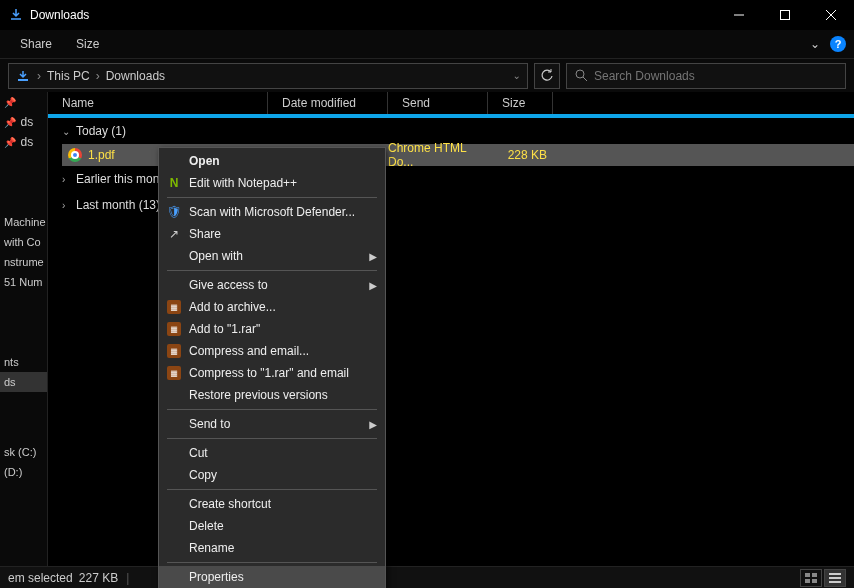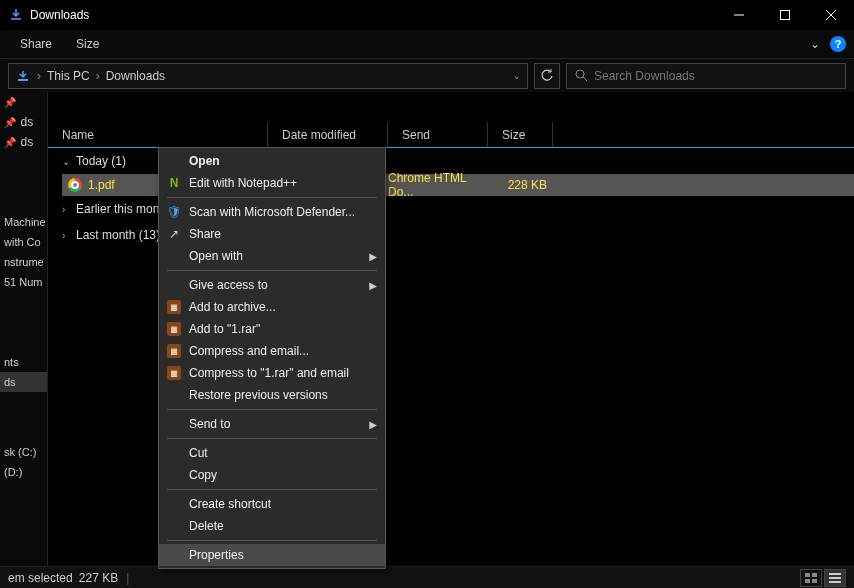--- a/index.html
+++ b/index.html
@@ -33,21 +33,21 @@
   
   .main { display: flex; height: calc(100% - 30px - 28px - 34px - 22px); }
   .sidebar { width: 48px; background: #0a0a0a; border-right: 1px solid #222; overflow:hidden; }
   .side-item { height: 20px; padding: 2px 4px; color: #ccc; font-size: 11px; white-space: nowrap; display:flex; align-items:center; gap:4px;}
   .side-item.sel { background: #333; }
   .pin { color:#888; font-size:10px;}
   
   .content { flex: 1; background: #000; position: relative; }
   
   
-  .col-header { height: 26px; display: flex; align-items: flex-end; border-bottom: 1px solid #0ea5e9; margin-top: 30px; }
+  .col-header { height: 26px; display: flex; align-items: flex-end; border-bottom: 4px solid #0ea5e9; }
   .col { padding: 0 14px; color: #ccc; font-size: 12px; border-right: 1px solid #333; height:100%; display:flex;align-items:center;}
   .col.name { width: 220px; }
   .col.date { width: 120px; }
   .col.type { width: 100px; }
   .col.size { width: 65px; }
   
   
   .group { padding: 6px 14px; color: #ddd; font-size: 13px; display:flex; align-items:center; gap:4px;}
   .group .chev { font-size: 10px; color:#aaa; width:10px;}
   .file-row { height: 22px; display: flex; align-items: center; margin-left: 14px; }
@@ -235,20 +235,21 @@
       </span></div>
     <div class="ctx-item">Restore previous versions</div>
     <div class="ctx-sep"></div>
     <div class="ctx-item">Send to<span class="ctx-sub">▶</span></div>
     <div class="ctx-sep"></div>
     <div class="ctx-item">Cut</div>
     <div class="ctx-item">Copy</div>
     <div class="ctx-sep"></div>
     <div class="ctx-item">Create shortcut</div>
     <div class="ctx-item">Delete</div>
+    <div class="ctx-item">Rename</div>
     <div class="ctx-sep"></div>
     <div class="ctx-item hover">Properties</div>
   </div>
 
 <div class="statusbar">
   <span>em selected</span>
   &nbsp;&nbsp;
   <span>227 KB</span>
   <span class="sep">|</span>
   <div class="view-btns">

